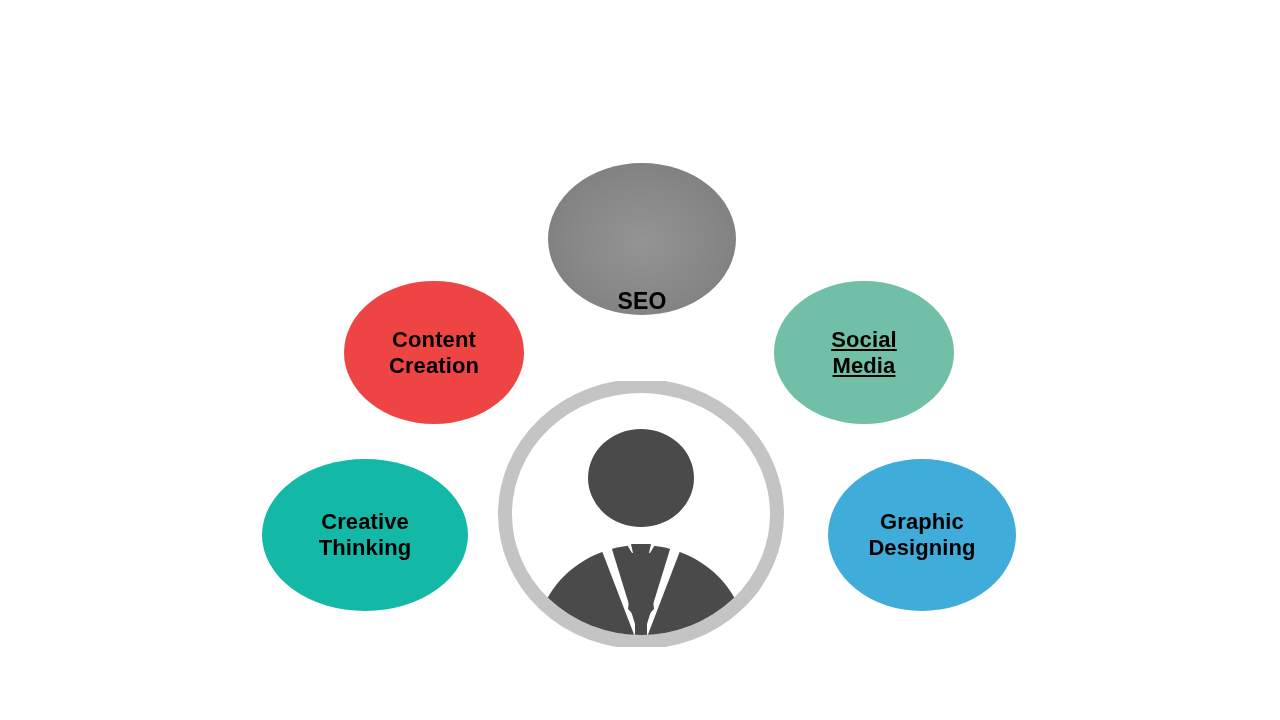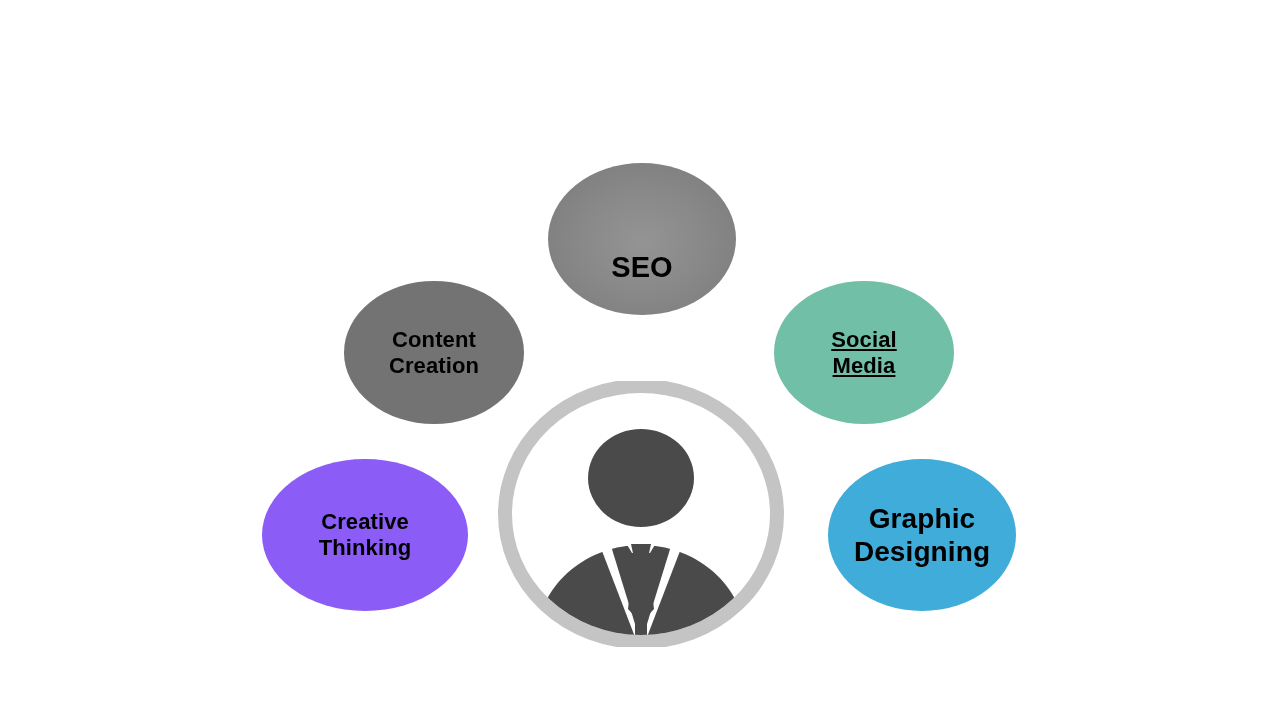--- a/index.html
+++ b/index.html
@@ -35,45 +35,45 @@
   }
   .node .node-label {
     display: block;
     white-space: pre-line;
     padding: 0 6px;
   }
 
   
   #node-seo {
     left: 548px;  top: 163px;  width: 188px; height: 152px;
-    font-size: 29px;
+    font-size: 23px;
     background: radial-gradient(ellipse at 50% 52%, #949494 0%, #8d8d8d 28%, #888888 48%, #818181 72%, #787878 92%, #757575 100%);
-    align-items: center;
+    align-items: flex-end;
   }
   #node-seo .node-label { margin-top: 57px; }
 
   #node-content {
     left: 344px;  top: 281px;  width: 180px; height: 143px;
     font-size: 22px;
-    background: #737373;
+    background: #ef4444;
   }
   #node-social {
     left: 774px;  top: 281px;  width: 180px; height: 143px;
     font-size: 22px;
     background: #71bfa7;
     text-decoration: underline;
   }
   #node-creative {
     left: 262px;  top: 459px;  width: 206px; height: 152px;
     font-size: 22px;
-    background: #8b5cf6;
+    background: #14b8a6;
   }
   #node-graphic {
     left: 828px;  top: 459px;  width: 188px; height: 152px;
-    font-size: 28px;
+    font-size: 22px;
     background: #3facd9;
   }
 
   
   #avatar {
     position: absolute;
     left: 498px;
     top: 381px;
     width: 286px;
     height: 266px;

